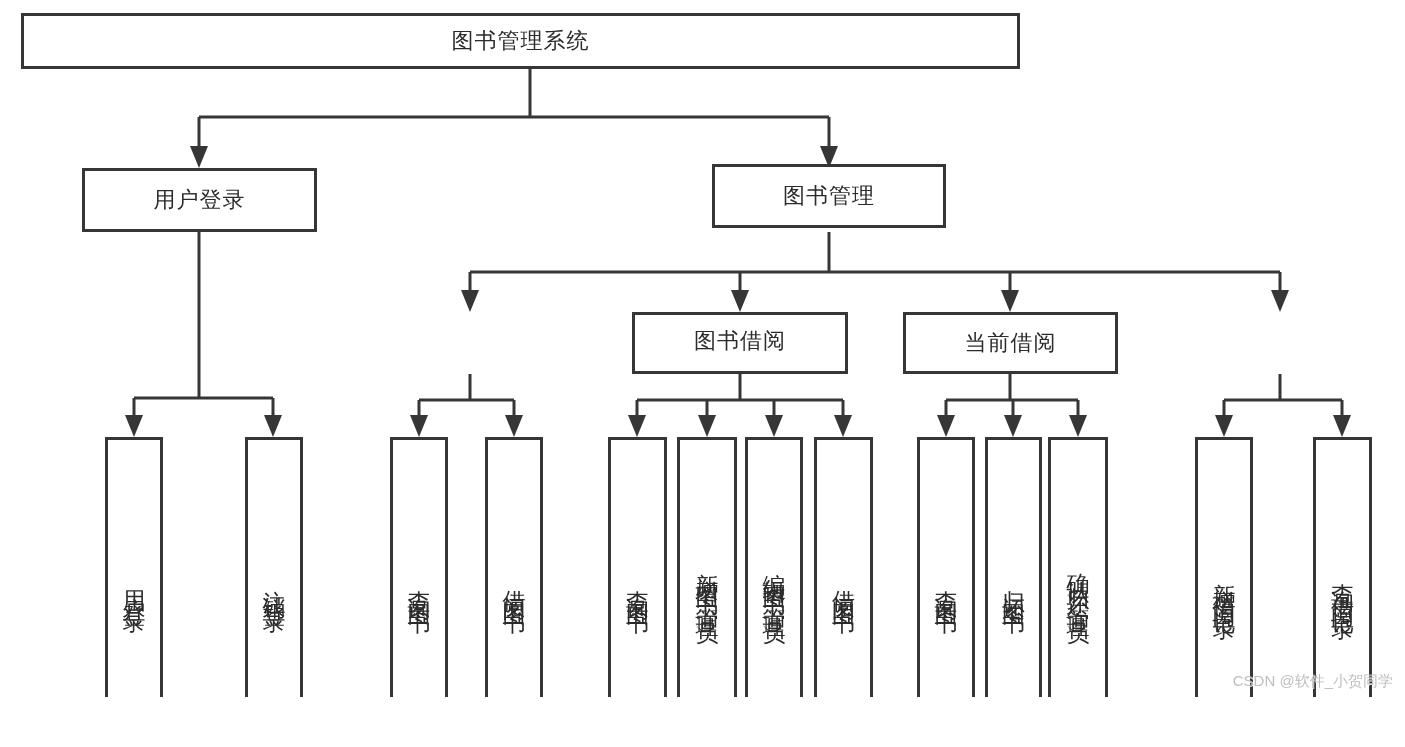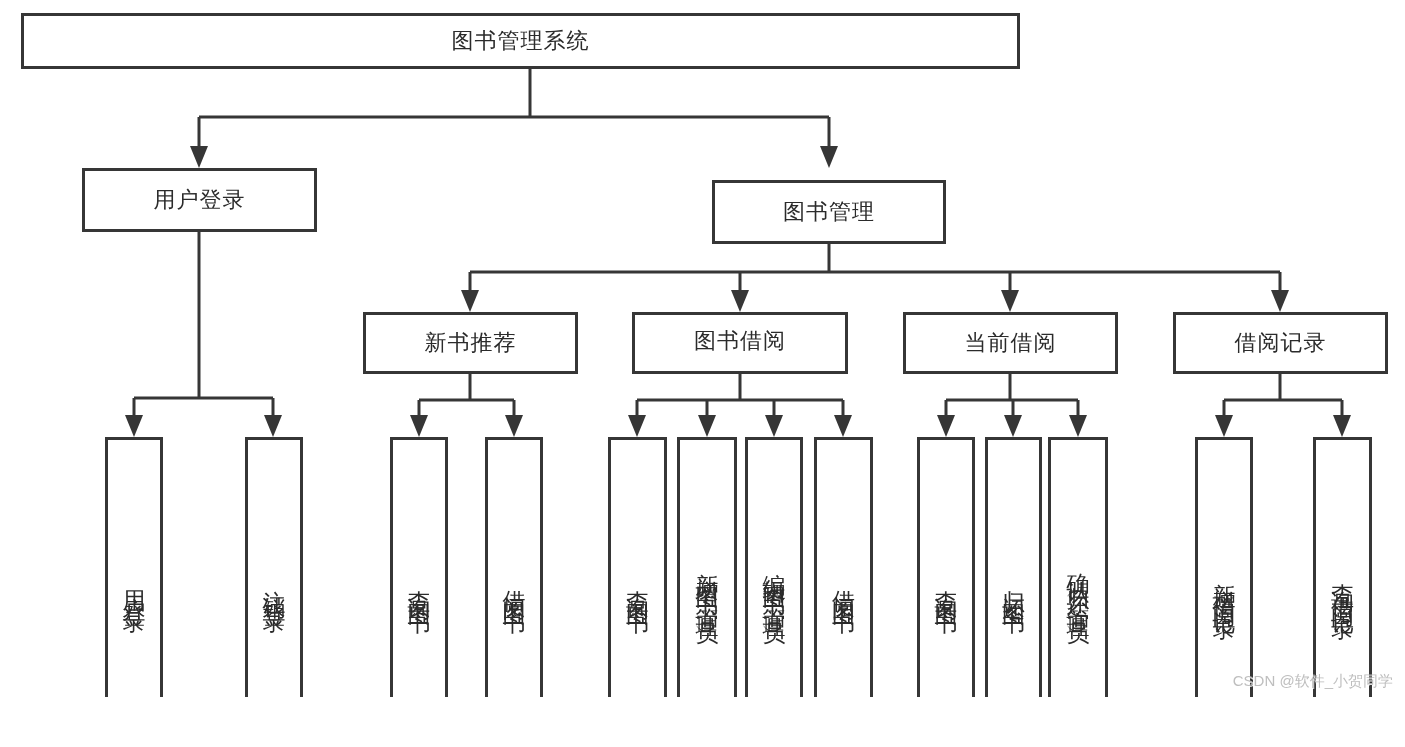--- a/index.html
+++ b/index.html
@@ -32,21 +32,21 @@
     color:#2b2b2b;
     font-size:23px;
     line-height:1;
     writing-mode:vertical-rl;
     text-orientation:mixed;
     letter-spacing:7px;
   }
   
   .b-root{left:21px;top:13px;width:999px;height:56px;}
   .b-l2a{left:82px;top:168px;width:235px;height:64px;}
-  .b-l2b{left:712px;top:180px;width:234px;height:64px;}
+  .b-l2b{left:712px;top:164px;width:234px;height:64px;}
   .b-l3a{left:363px;top:312px;width:215px;height:62px;}
   .b-l3b{left:632px;top:312px;width:216px;height:62px;font-family:Liberation Mono, monospace;}
   .b-l3c{left:903px;top:312px;width:215px;height:62px;}
   .b-l3d{left:1173px;top:312px;width:215px;height:62px;}
   .b-v1{left:105px;top:437px;width:58px;height:298px;}
   .b-v2{left:245px;top:437px;width:58px;height:298px;}
   .b-v3{left:390px;top:437px;width:58px;height:298px;}
   .b-v4{left:485px;top:437px;width:58px;height:298px;}
   .b-v5{left:608px;top:437px;width:59px;height:298px;}
   .b-v6{left:677px;top:437px;width:60px;height:298px;}
@@ -107,31 +107,25 @@
     <span class="hlabel">图书管理系统</span>
   </div>
 
   <div class="box b-l2a">
     <span class="hlabel">用户登录</span>
   </div>
   <div class="box b-l2b">
     <span class="hlabel">图书管理</span>
   </div>
 
-  <div class="box b-l3a">
-    <span class="hlabel">新书推荐</span>
-  </div>
   <div class="box b-l3b">
     <span class="hlabel">图书借阅</span>
   </div>
   <div class="box b-l3c">
     <span class="hlabel">当前借阅</span>
-  </div>
-  <div class="box b-l3d">
-    <span class="hlabel">借阅记录</span>
   </div>
 
   <div class="box vbox b-v1">
     <span class="vlabel">用户登录</span>
   </div>
   <div class="box vbox b-v2">
     <span class="vlabel">注销登录</span>
   </div>
   <div class="box vbox b-v3">
     <span class="vlabel">查询图书</span>

